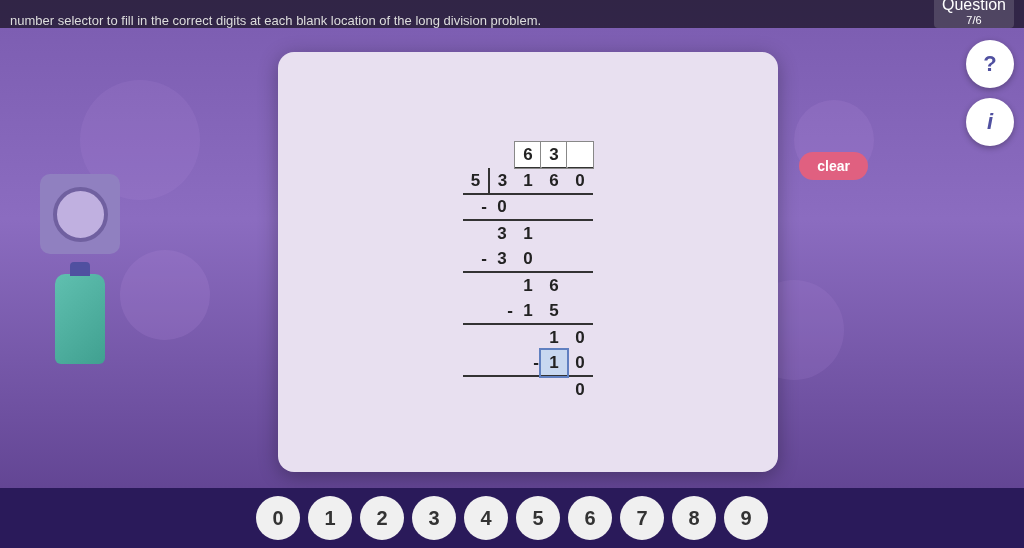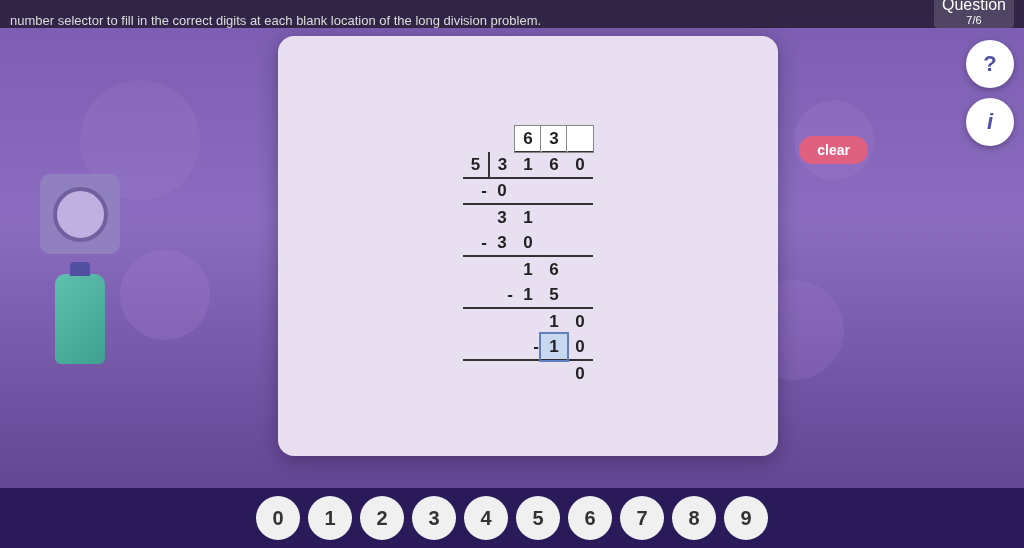--- a/index.html
+++ b/index.html
@@ -54,21 +54,21 @@
     }
 
     
     .main-area {
       position: absolute;
       top: 36px;
       left: 0;
       right: 0;
       bottom: 60px;
       display: flex;
-      align-items: flex-start;
+      align-items: center;
       justify-content: center;
       margin-left: 32px;
     }
 
     
     .card {
       background: #e8e0f0;
       border-radius: 16px;
       width: 500px;
       height: 420px;

